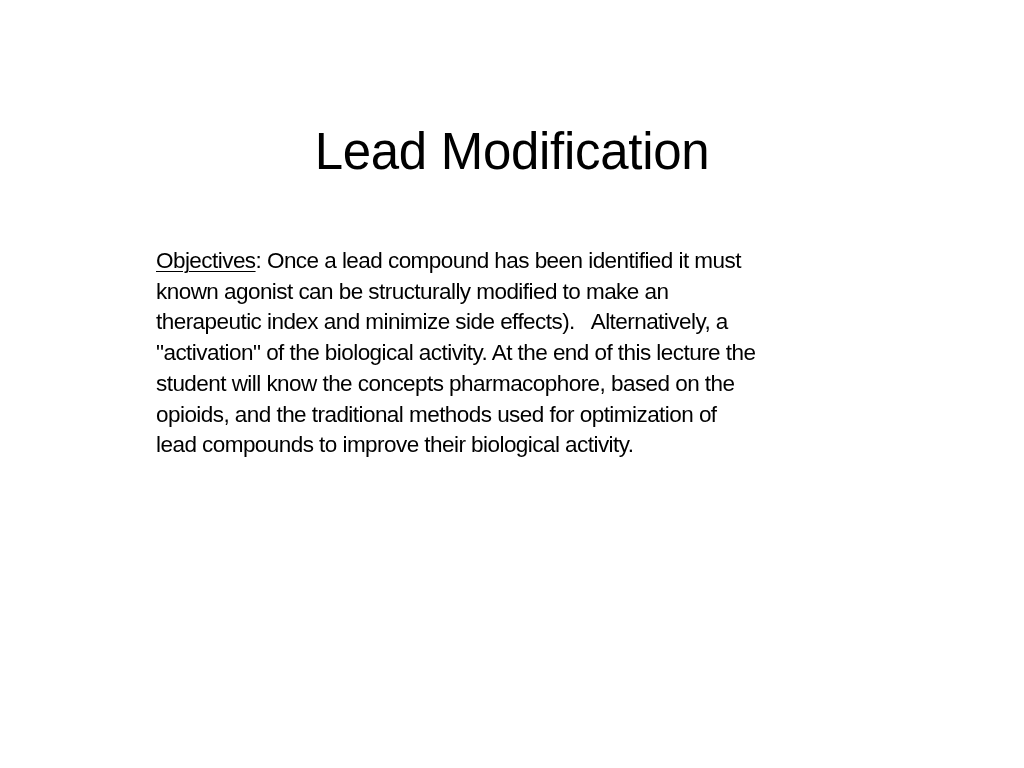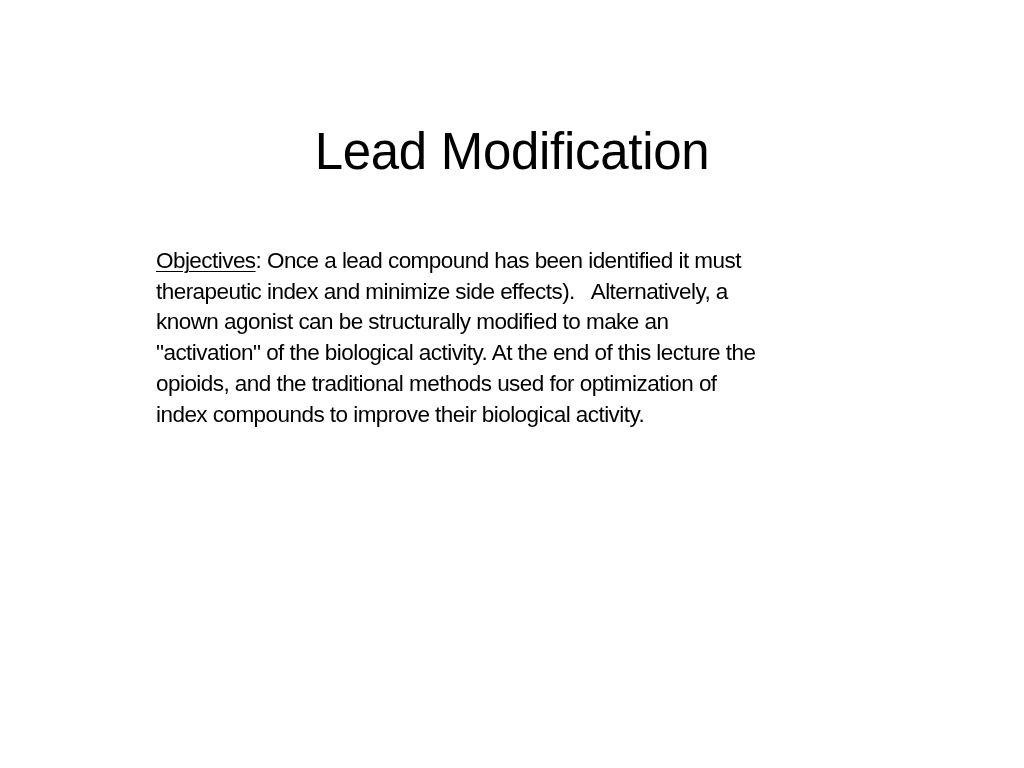--- a/index.html
+++ b/index.html
@@ -56,19 +56,20 @@
     }
   </style>
 </head>
 <body>
 
 <div class="slide">
   <h1 class="slide-title">Lead Modification</h1>
 
   <div class="body-text">
     <span class="line"><span class="objectives-label">Objectives</span><span>: Once a lead compound has been identified it must</span></span>
+    <span class="line">known agonist can be structurally modified to make an</span>
     <span class="line">therapeutic index and minimize side effects).   Alternatively, a</span>
-    <span class="line">known agonist can be structurally modified to make an</span>
     <span class="line">"activation" of the biological activity. At the end of this lecture the</span>
+    <span class="line">student will know the concepts pharmacophore, based on the</span>
     <span class="line">opioids, and the traditional methods used for optimization of</span>
-    <span class="line">index compounds to improve their biological activity.</span>
+    <span class="line">lead compounds to improve their biological activity.</span>
   </div>
 </div>
 
 </body></html>

